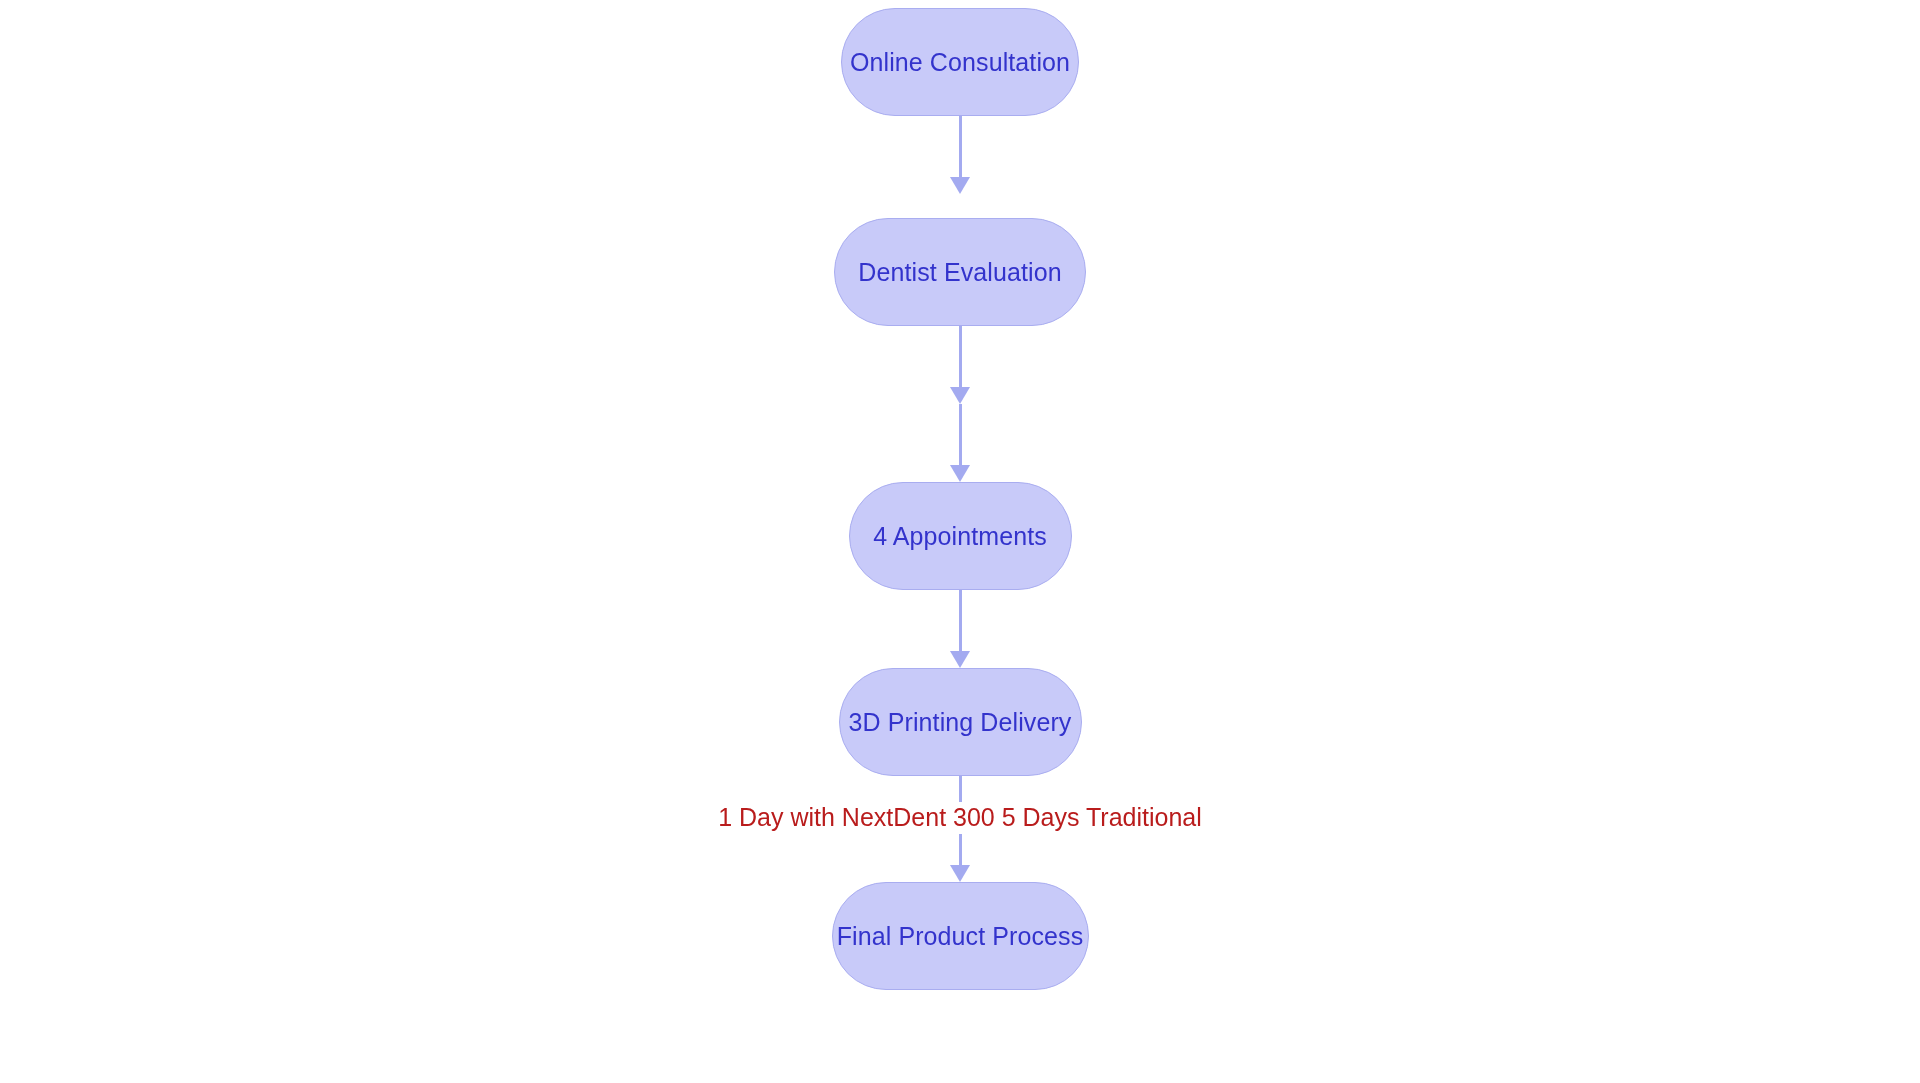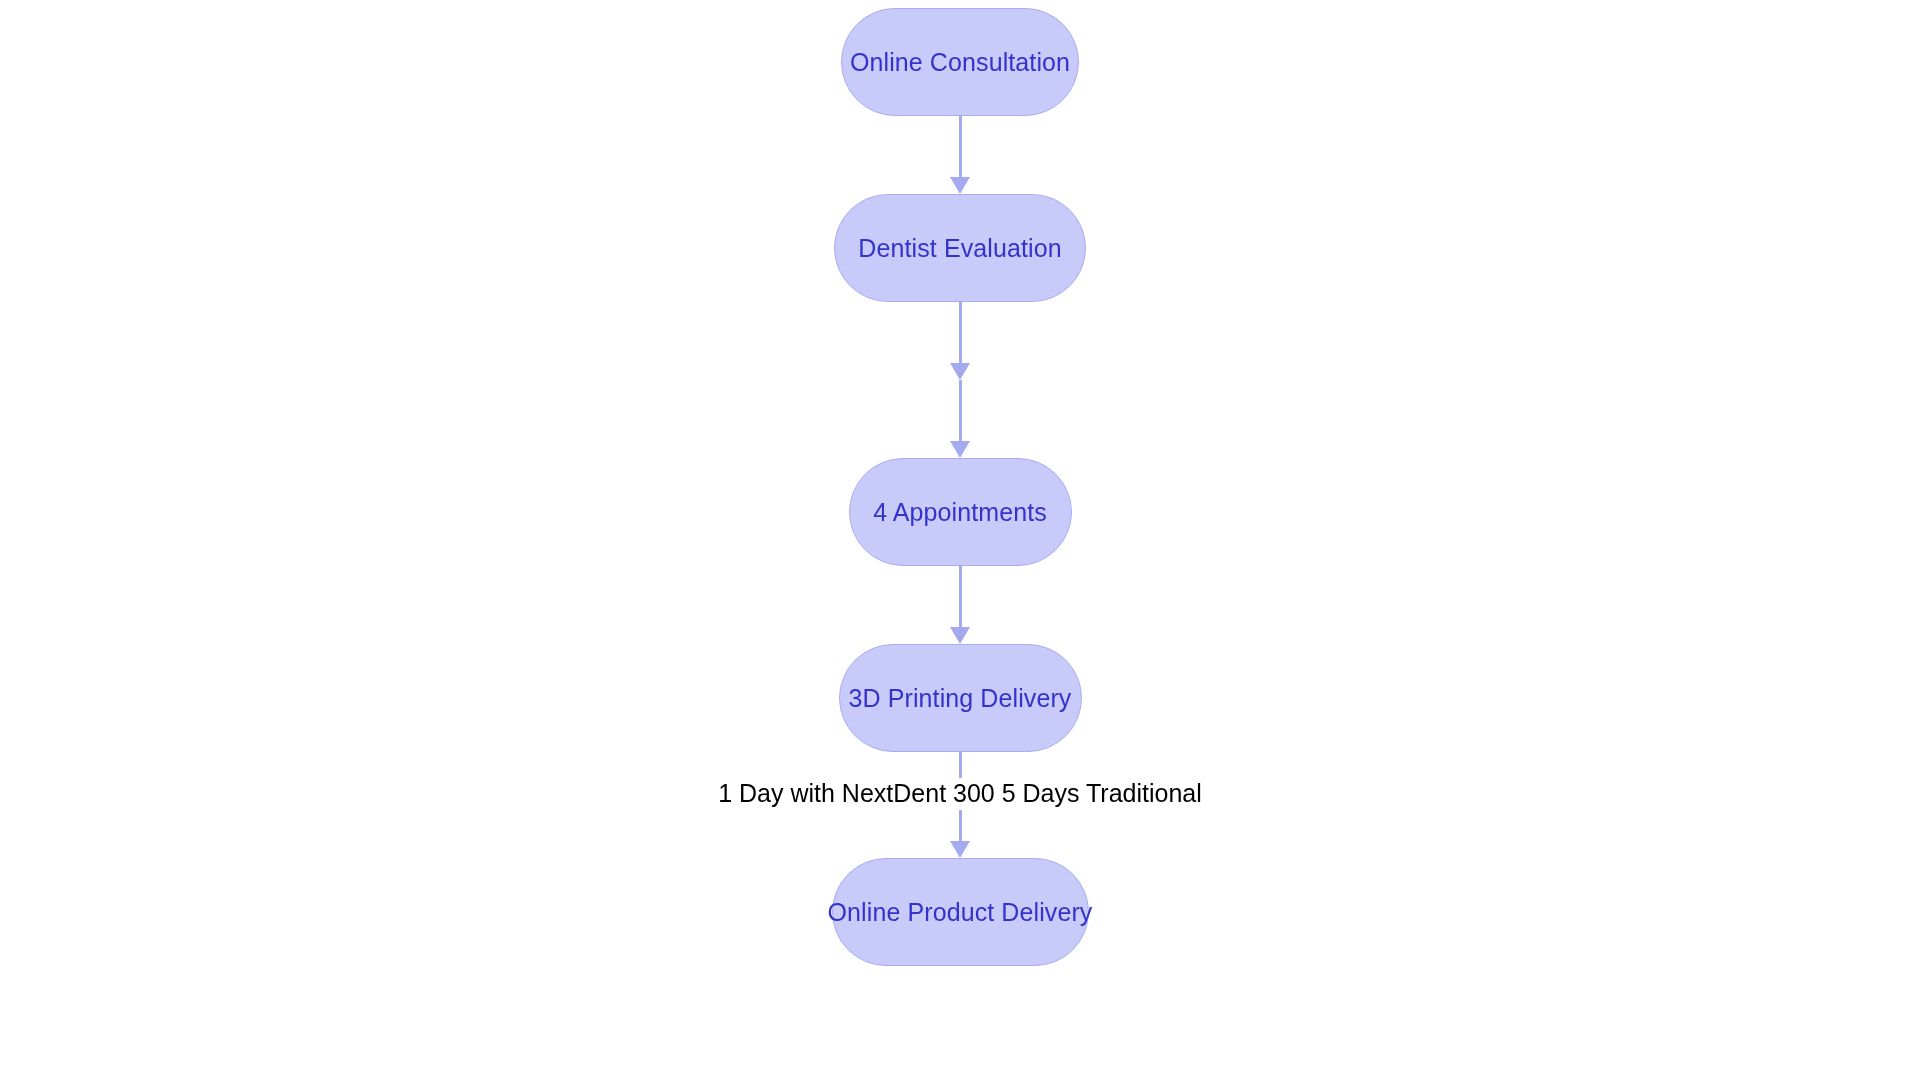--- a/index.html
+++ b/index.html
@@ -81,21 +81,21 @@
     flex: 0 0 auto;
     margin-top: -1px;
   }
 
   
   .edge-label {
     position: absolute;
     left: 50%;
     transform: translateX(-50%);
     background: #ffffff;
-    color: #000000;
+    color: #b91c1c;
     font-size: 25px;
     line-height: 1.1;
     white-space: nowrap;
     padding: 2px 6px;
     z-index: 5;
   }
 </style>
 </head>
 <body>
 
@@ -105,21 +105,21 @@
 
     <div class="node" style="margin-top:8px; width:238px;">
       <span class="node-label">Online Consultation</span>
     </div>
 
     <div class="connector" style="height:78px;">
       <div class="line"></div>
       <div class="arrowhead"></div>
     </div>
 
-    <div class="node" style="width:252px;">
+    <div class="node" style="width:252px;margin-top:24px;">
       <span class="node-label">Dentist Evaluation</span>
     </div>
 
     <div class="connector" style="height:78px;">
       <div class="line"></div>
       <div class="arrowhead"></div>
     </div>
 
 
     <div class="connector" style="height:78px;">
@@ -140,17 +140,17 @@
       <span class="node-label">3D Printing Delivery</span>
     </div>
 
     <div class="connector" style="height:106px;">
       <div class="line"></div>
       <div class="arrowhead"></div>
       <div class="edge-label" style="top:26px;">1 Day with NextDent 300 5 Days Traditional</div>
     </div>
 
     <div class="node" style="width:257px;">
-      <span class="node-label">Online Product Delivery</span>
+      <span class="node-label">Final Product Process</span>
     </div>
 
   </div>
 </div>
 
 </body></html>

